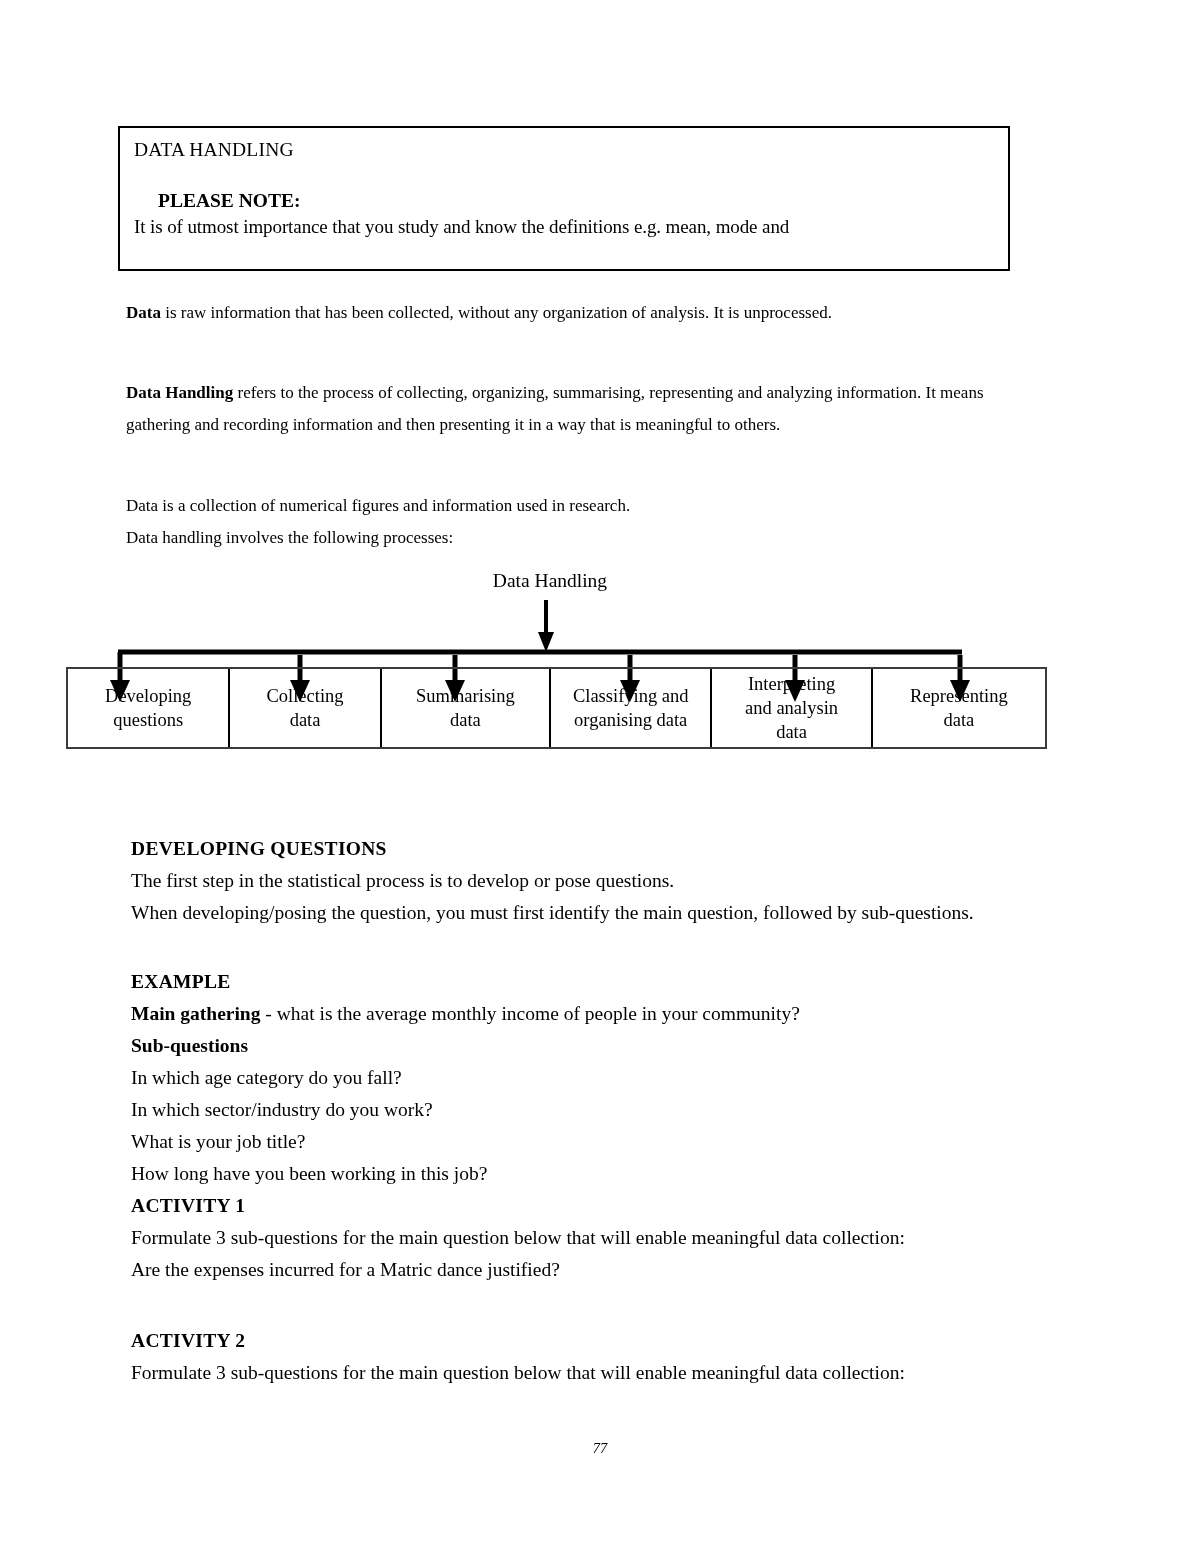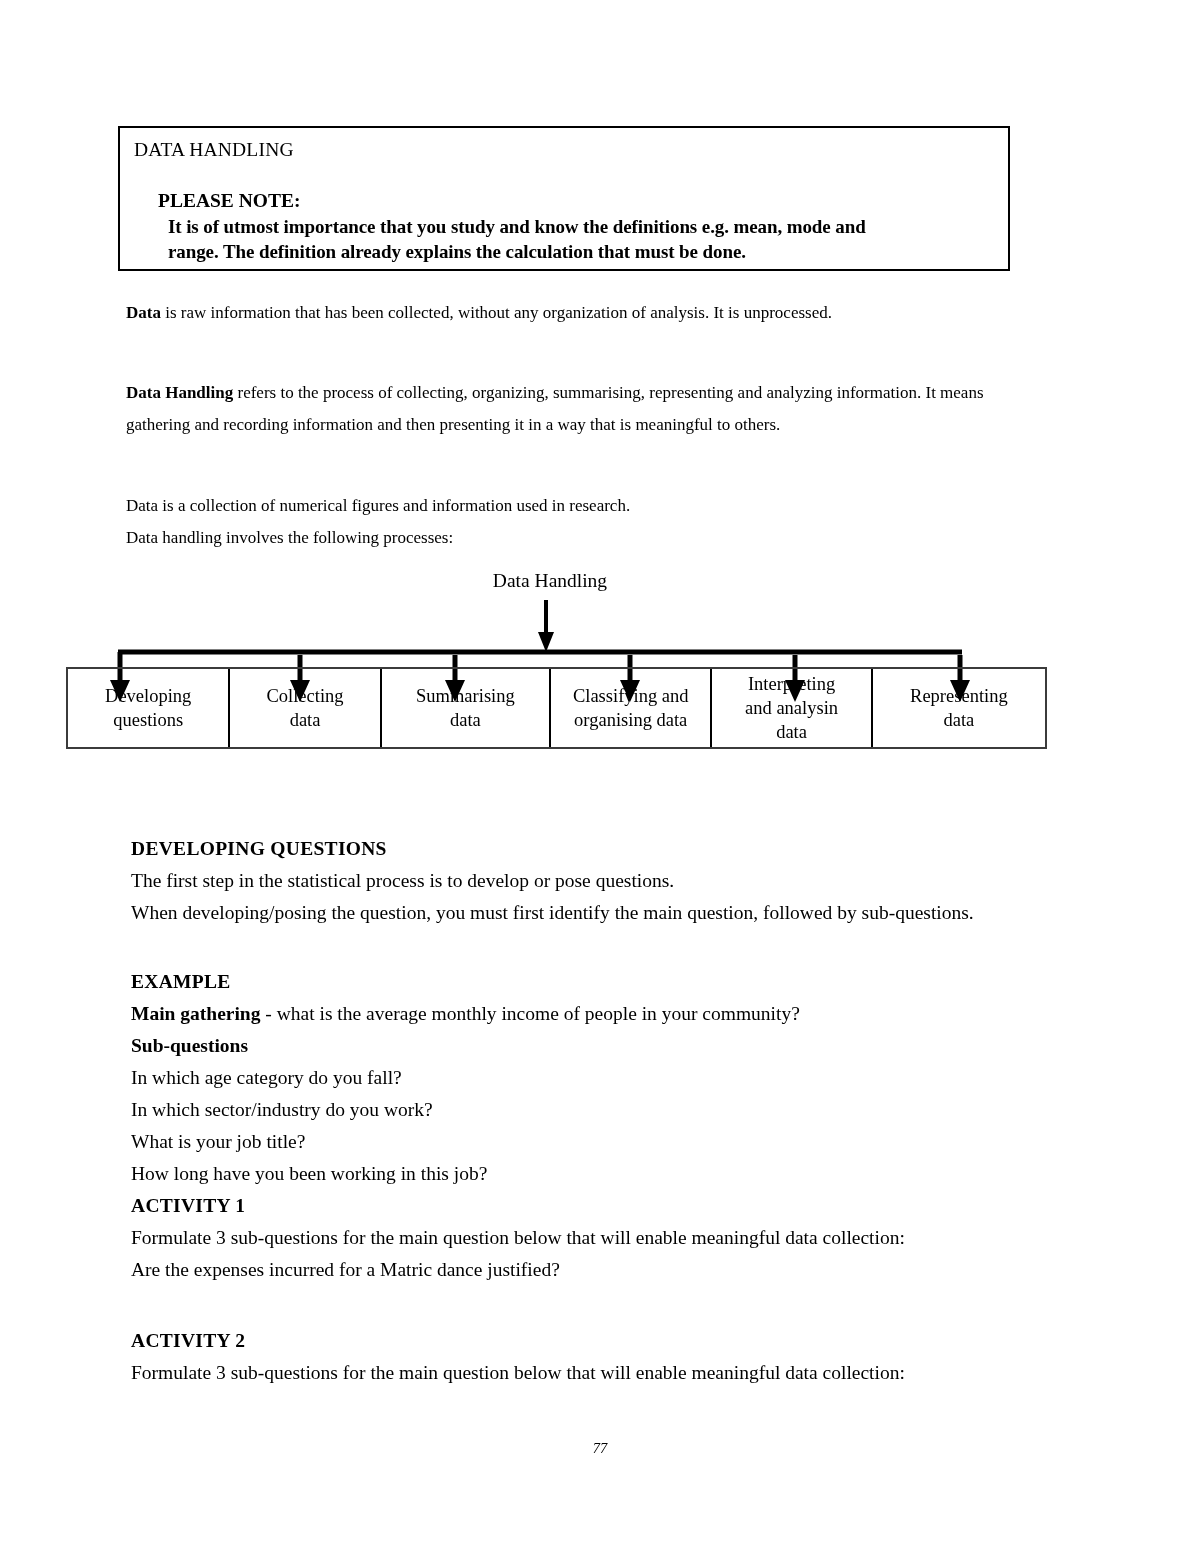--- a/index.html
+++ b/index.html
@@ -39,24 +39,23 @@
   }
   .notice-gap { height: 26px; }
   .notice-please {
     font-size: 19.5px;
     font-weight: bold;
     line-height: 1.3;
     margin-left: 24px;
   }
   .notice-body {
     font-size: 19px;
-    font-weight: bold;
+    font-weight: normal;
     line-height: 1.35;
     letter-spacing: -0.1px;
-    margin-left: 34px;
   }
 
   
   .body-block {
     position: absolute;
     left: 126px;
     width: 860px;
     font-size: 17px;
     line-height: 32px;
   }
@@ -144,21 +143,20 @@
 </head>
 <body>
 
 <div class="page">
 
   <div class="notice-box">
     <div class="notice-title">DATA HANDLING</div>
     <div class="notice-gap"></div>
     <div class="notice-please">PLEASE NOTE:</div>
     <div class="notice-body">It is of utmost importance that you study and know the definitions e.g. mean, mode and</div>
-    <div class="notice-body">range. The definition already explains   the calculation that must be done.</div>
   </div>
 
   <div class="body-block" id="p-data">
     <p class="para tight">
       <span class="b">Data</span><span> is raw information that has been collected, without any organization of analysis. It is unprocessed.</span>
     </p>
   </div>
 
   <div class="body-block" id="p-handling">
     <p class="para tight">

